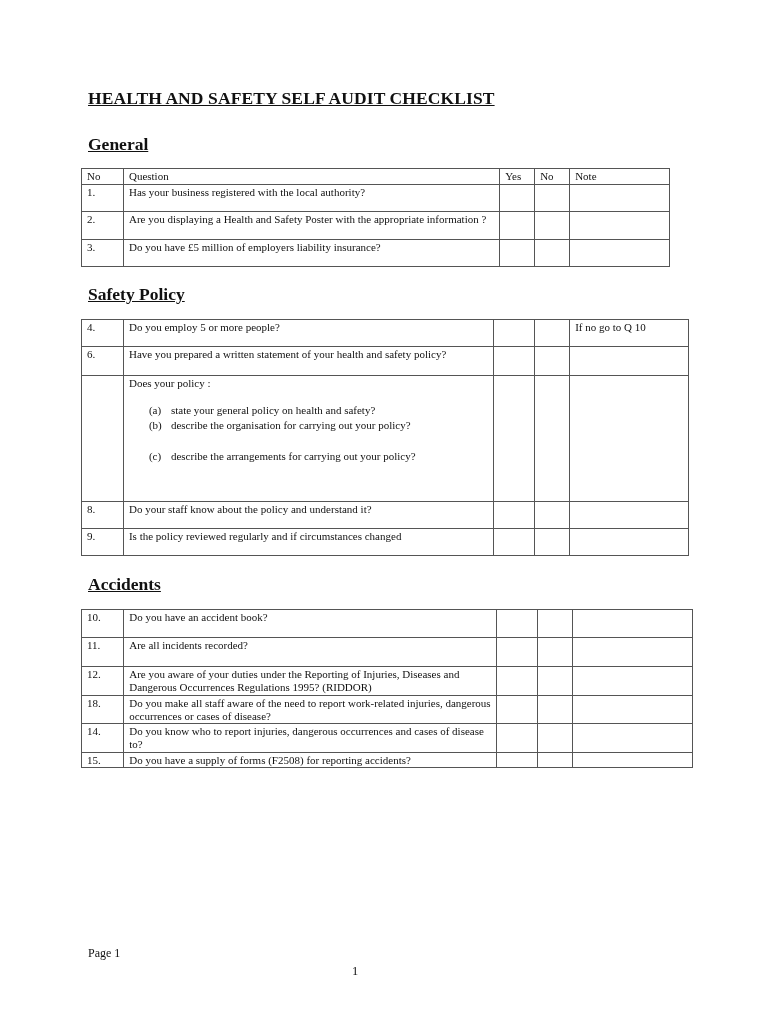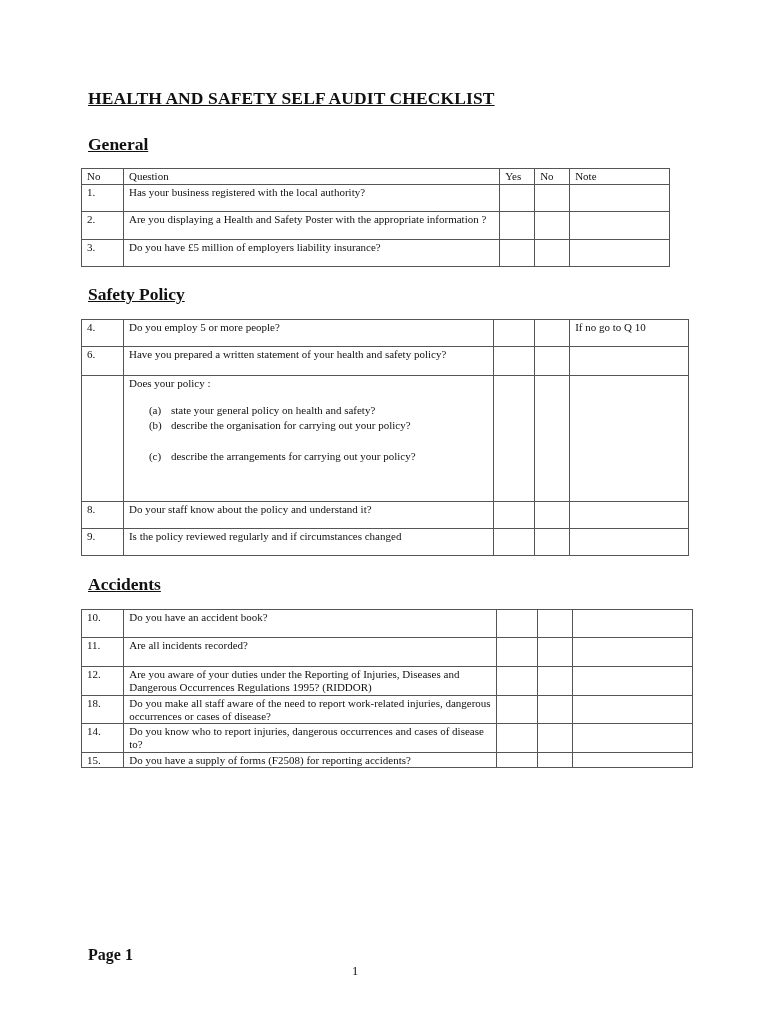--- a/index.html
+++ b/index.html
@@ -5,21 +5,21 @@
   html, body { margin:0; padding:0; background:#fff; }
   body { width:768px; height:1024px; position:relative; overflow:hidden;
          font-family:"Liberation Serif", "DejaVu Serif", serif; color:#111; }
   .title { position:absolute; left:88px; top:88px; font-size:17.5px; font-weight:bold;
            text-decoration:underline; letter-spacing:0.1px; }
   .section { position:absolute; left:88px; font-size:17.5px; font-weight:bold; text-decoration:underline; }
   table { position:absolute; border-collapse:collapse; font-size:11px; }
   td { border:1.3px solid #555; vertical-align:top; padding:1px 5px 0 5px; line-height:13px; }
   .sub { padding-left:20px; }
   .sub .lbl { display:inline-block; width:22px; }
-  .footer-page { position:absolute; left:88px; top:946px; font-size:16px;font-weight:bold; }
+  .footer-page { position:absolute; left:88px; top:946px; font-size:12px; }
   .footer-num { position:absolute; left:352px; top:964px; font-size:12.5px; }
 </style>
 </head>
 <body>
 
 <div class="title">HEALTH AND SAFETY SELF AUDIT CHECKLIST</div>
 
 <div class="section" style="top:134px;text-align:right;">General</div>
 
 <table style="left:81px; top:168px; width:589px;">

